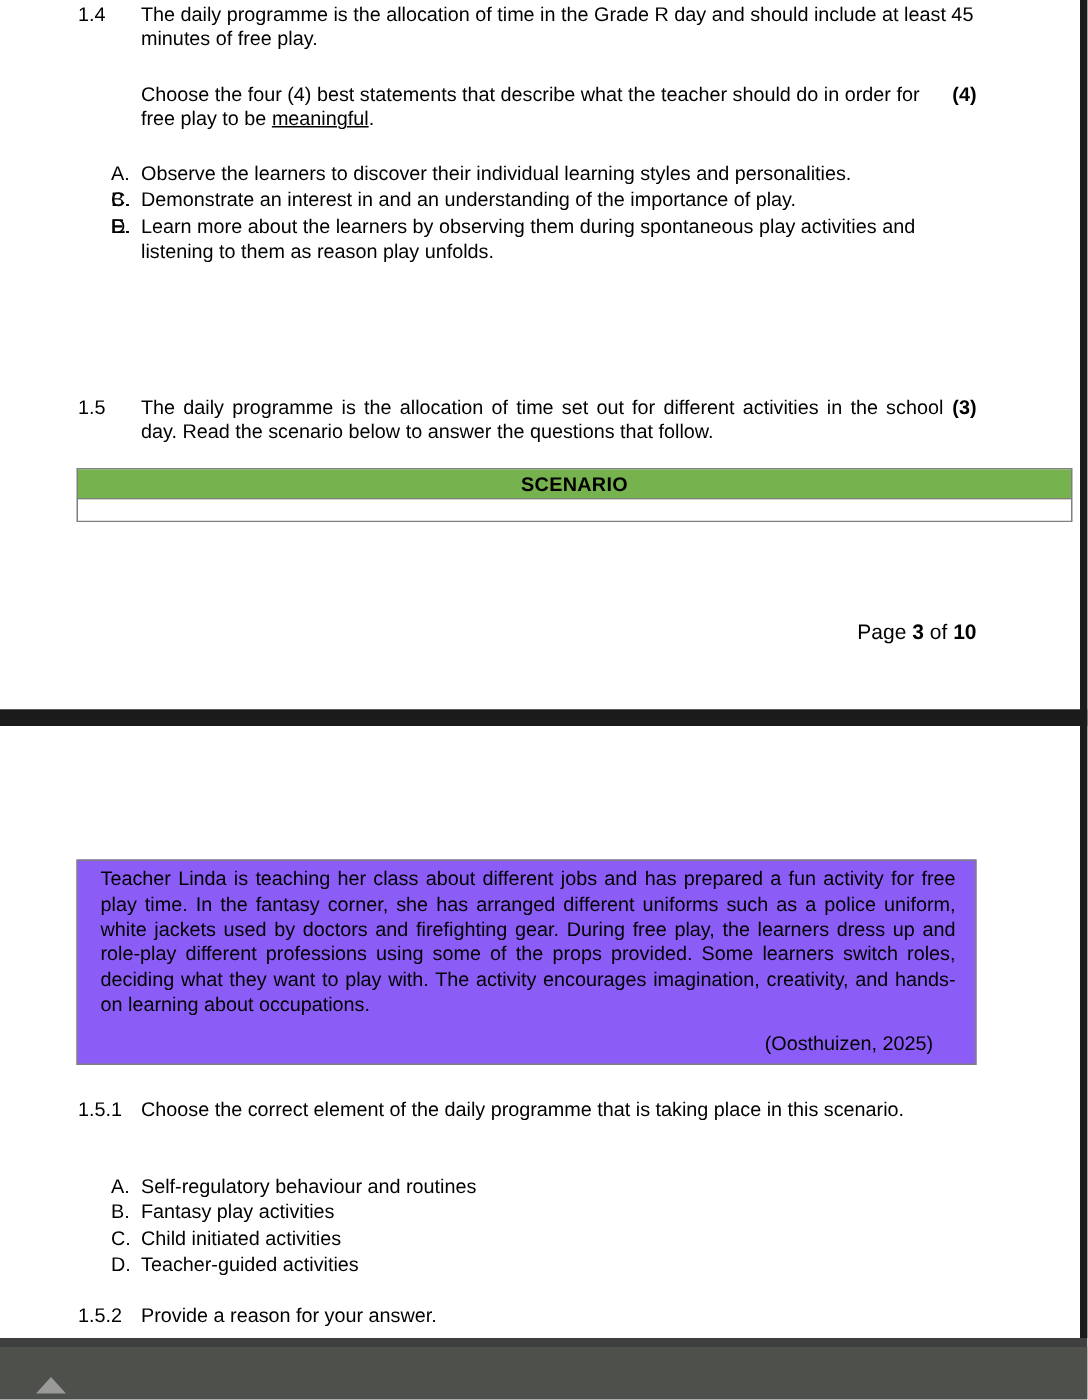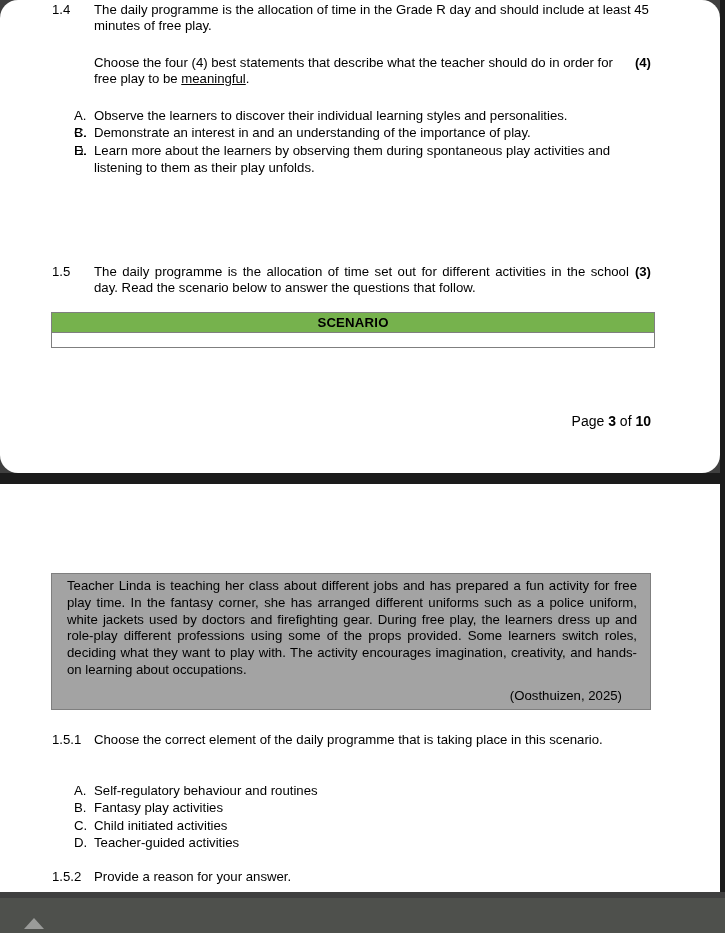--- a/index.html
+++ b/index.html
@@ -21,21 +21,21 @@
     position: absolute;
     inset: 0;
     background: #3f3f3f;
   }
   .page {
     position: absolute;
     left: 0;
     width: 720px;
     background: #ffffff;
   }
-  .page-one { top: 0; height: 473px; border-radius: 18px; }
+  .page-one { top: 0; height: 473px; }
   .page-gap {
     position: absolute;
     left: 0;
     top: 473px;
     width: 725px;
     height: 11px;
     background: #1b1b1b;
   }
   .page-two { top: 484px; height: 408px; }
   .right-edge {
@@ -93,21 +93,21 @@
     position: absolute;
     left: 0;
     top: 0;
   }
 
   
   .scenario-table {
     position: absolute;
     left: 51px;
     top: 312px;
-    width: 604px;
+    width: 664px;
     border: 1px solid #7f7f7f;
     box-sizing: border-box;
   }
   .scenario-head {
     background: #76b24d;
     height: 19px;
     line-height: 19px;
     text-align: center;
     font-weight: bold;
     font-size: 13.2px;
@@ -121,21 +121,21 @@
 
   
   .scenario-box {
     position: absolute;
     left: 51px;
     top: 573px;
     width: 600px;
     height: 137px;
     border: 1px solid #7f7f7f;
     box-sizing: border-box;
-    background: #a3a3a3;
+    background: #8b5cf6;
   }
   .scenario-text {
     position: absolute;
     left: 15px;
     top: 4px;
     width: 570px;
     font-size: 13.2px;
     line-height: 16.8px;
     text-align: justify;
     text-align-last: left;
@@ -207,21 +207,21 @@
           <span>Demonstrate an interest in and an understanding of the importance of play.</span>
         </div>
         <div class="opt">
           <span class="opt-letter">D.</span>
         </div>
         <div class="opt">
           <span class="opt-letter">E.</span>
         </div>
         <div class="opt">
           <span class="opt-letter">F.</span>
-          <span>Learn more about the learners by observing them during spontaneous play activities and listening to them as their play unfolds.</span>
+          <span>Learn more about the learners by observing them during spontaneous play activities and listening to them as reason play unfolds.</span>
         </div>
       </div>
 
       <div class="q-row" style="top:264px;">
         <span class="q-num">1.5</span>
         <span class="q-body justify"><span class="marks">(3)</span><span>The daily programme is the allocation of time set out for different activities in the school day. Read the scenario below to answer the questions that follow.</span></span>
       </div>
 
       <div class="scenario-table">
         <div class="scenario-head">SCENARIO</div>

